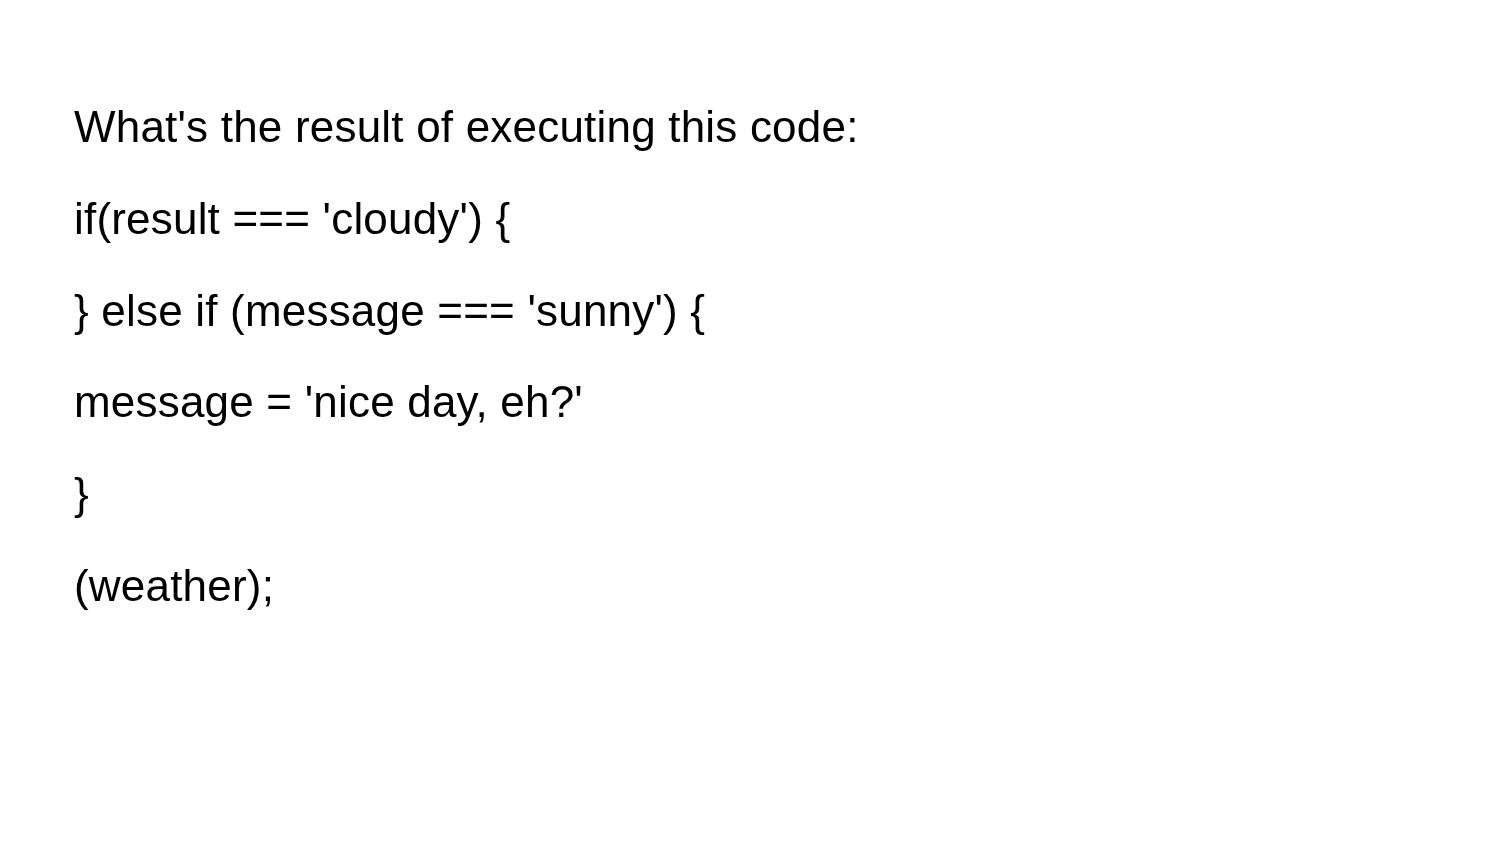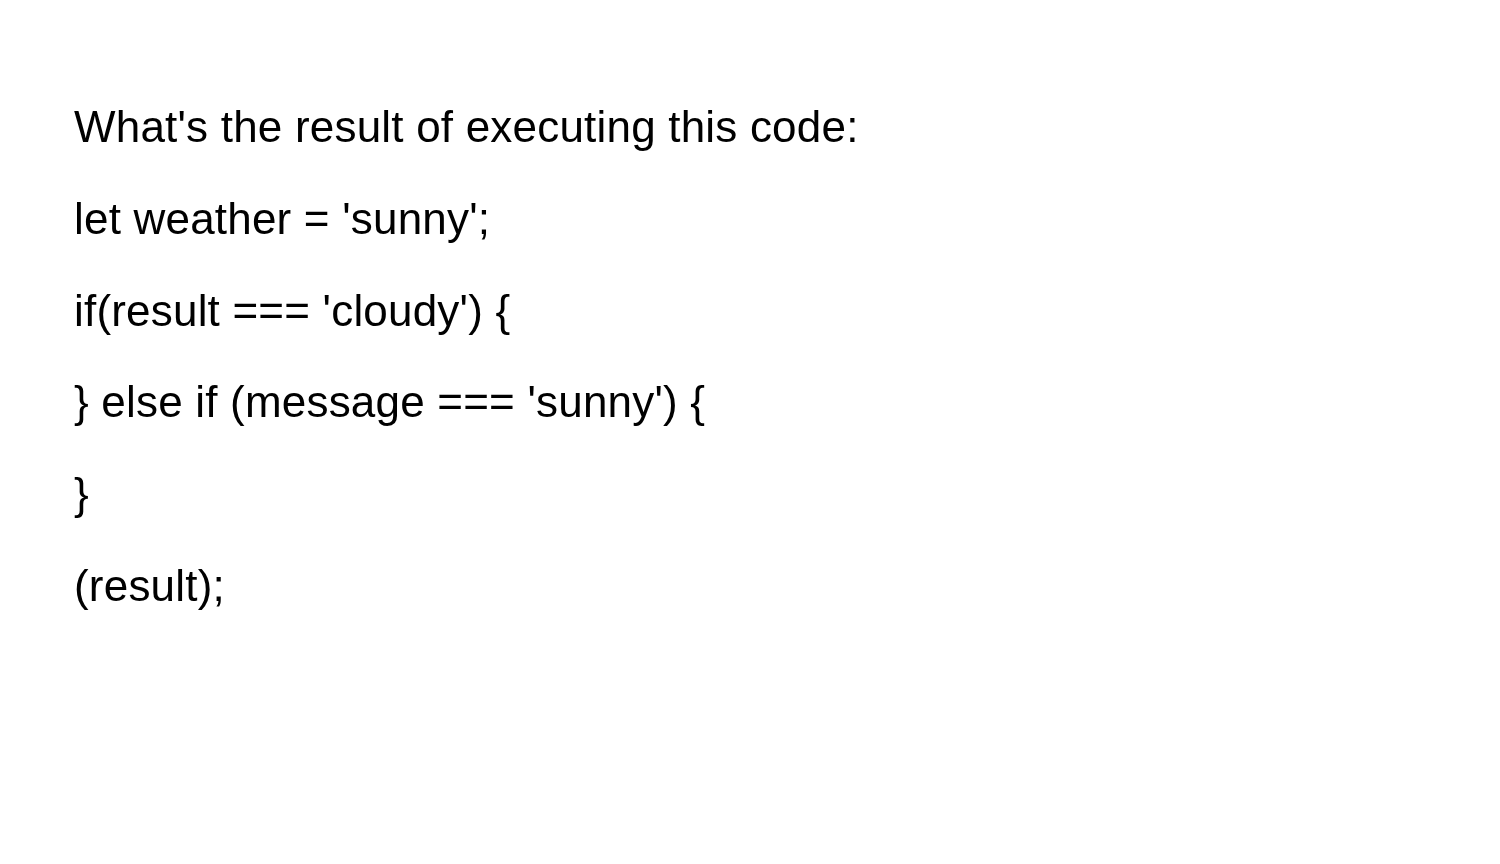--- a/index.html
+++ b/index.html
@@ -22,18 +22,18 @@
     line-height: 1.95;
     font-weight: 400;
     letter-spacing: 0.2px;
   }
 </style>
 </head>
 <body>
 
 <div class="container">
   <div class="line">What's the result of executing this code:</div>
-  <div class="line">let weather = 'sunny';</div>
   <div class="line">if(result === 'cloudy') {</div>
   <div class="line">} else if (message === 'sunny') {</div>
+  <div class="line">message = 'nice day, eh?'</div>
   <div class="line">}</div>
-  <div class="line">(result);</div>
+  <div class="line">(weather);</div>
 </div>
 
 </body></html>

